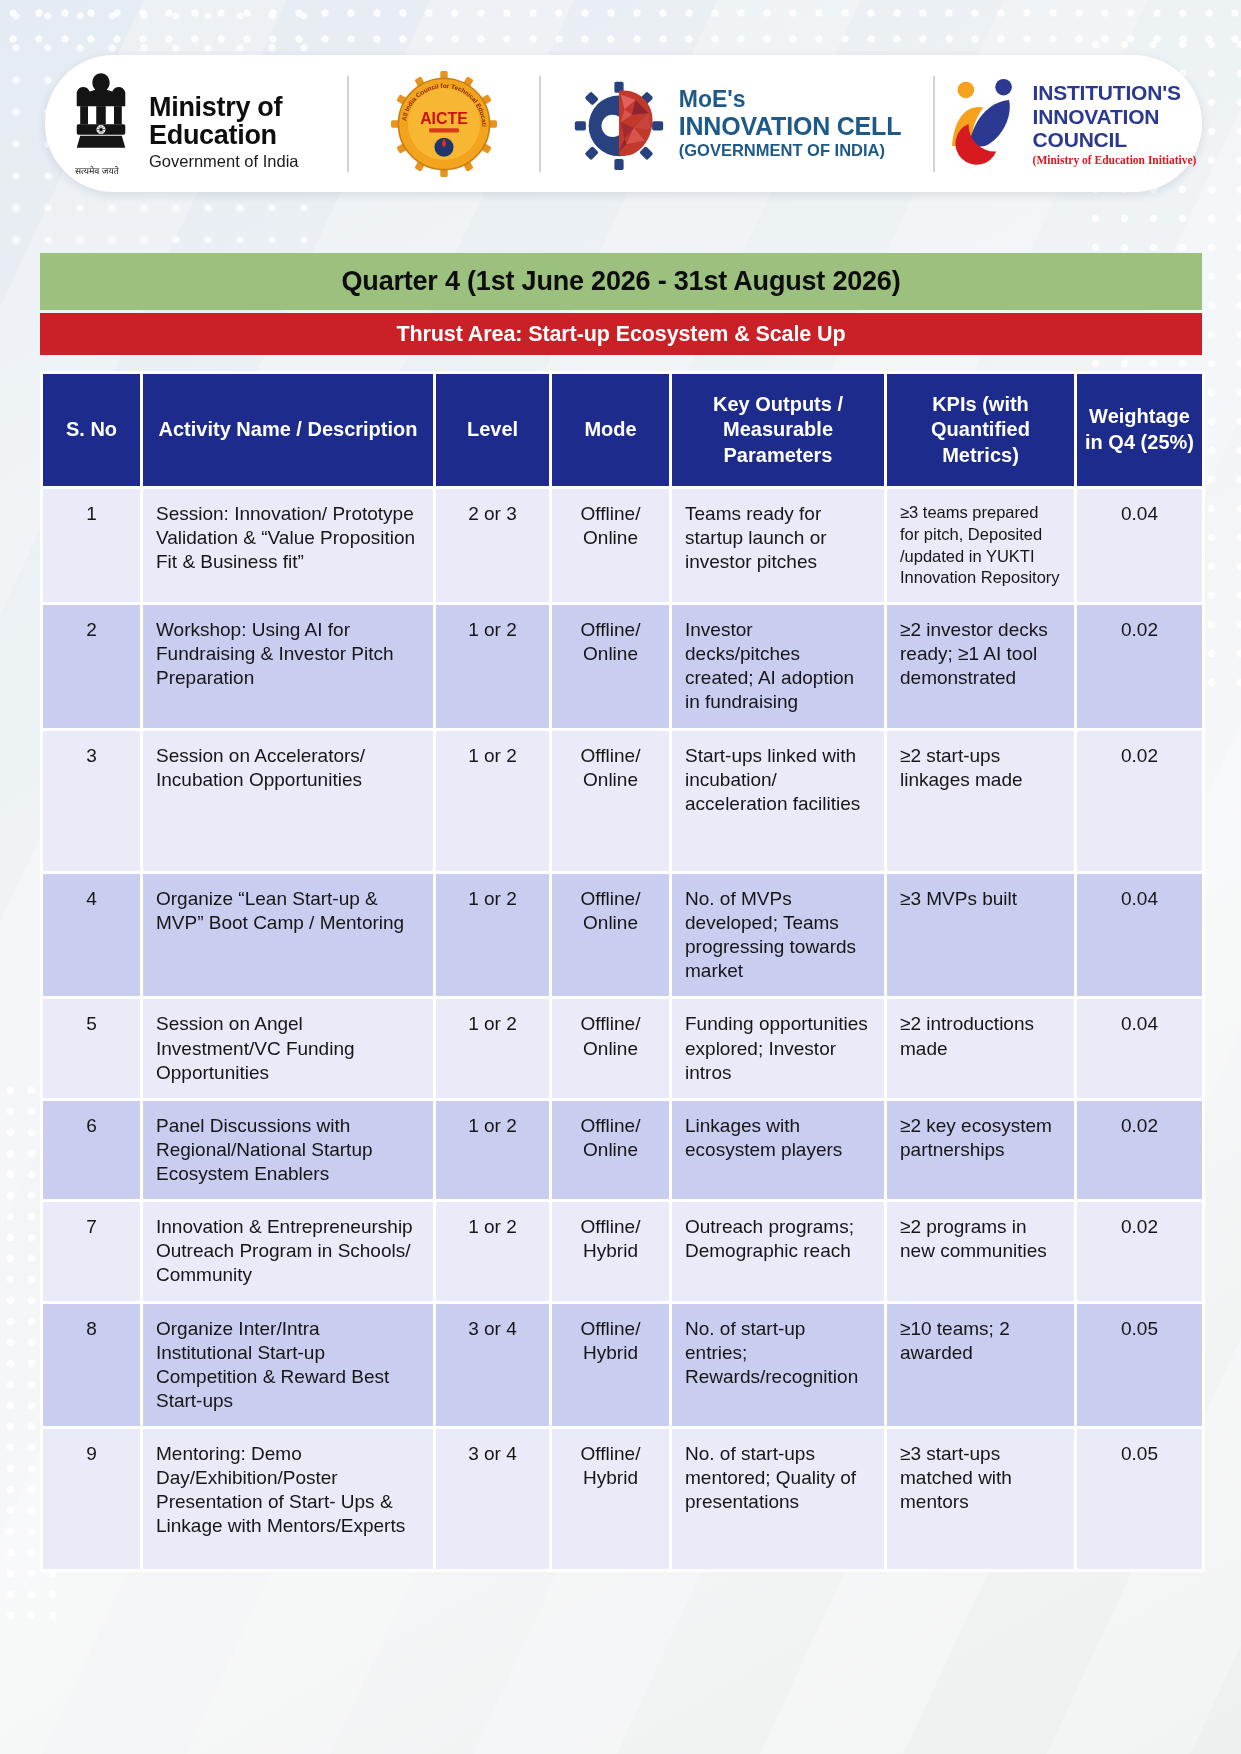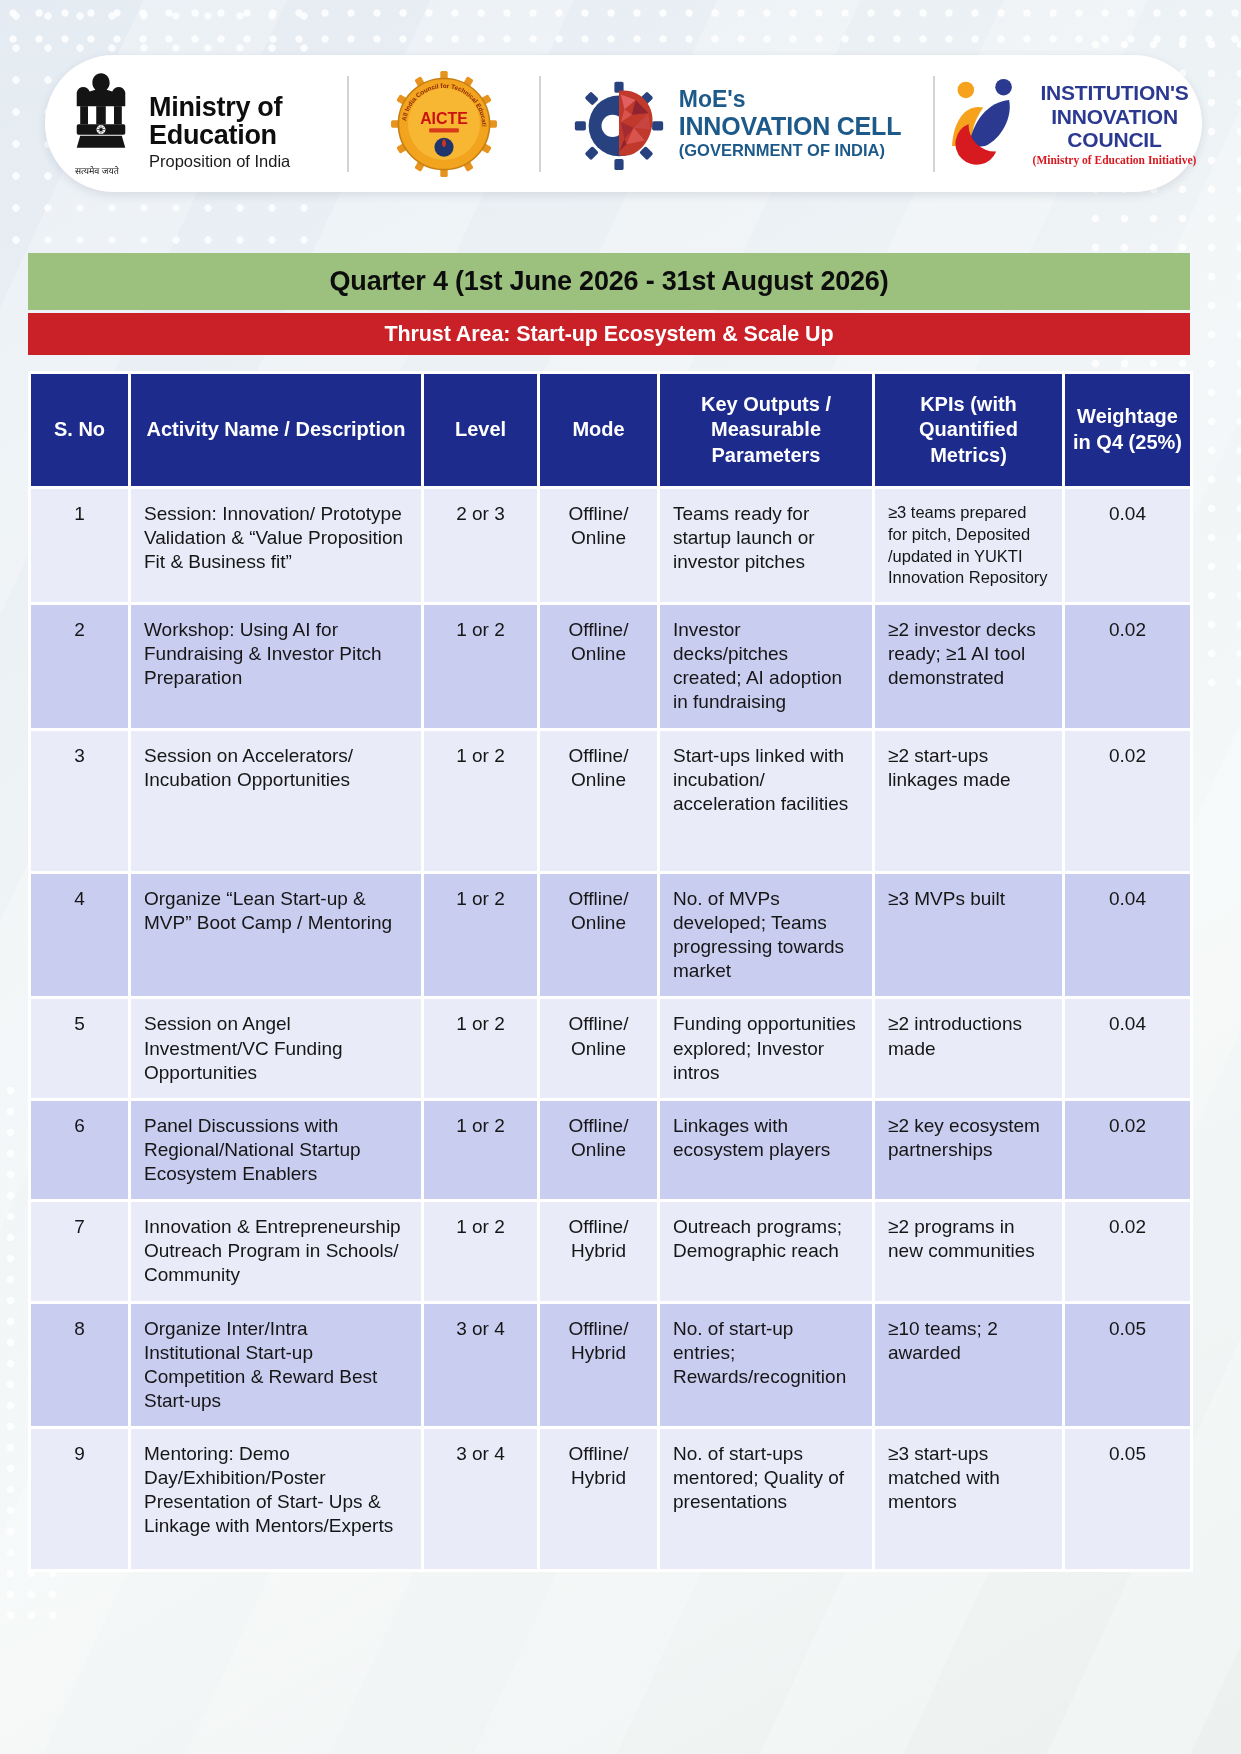--- a/index.html
+++ b/index.html
@@ -37,27 +37,27 @@
   .moe-sub{font-size:16.5px;color:#1a1a1a;margin-top:3px;}
   
   .sec-aicte{width:190px;justify-content:center;}
   
   .sec-mic{width:392px;justify-content:center;gap:14px;}
   .mic-text{display:flex;flex-direction:column;color:var(--mic-blue,#1d5a8a);}
   .mic-l1{font-size:23px;font-weight:800;line-height:1.1;}
   .mic-l2{font-size:25px;font-weight:800;line-height:1.15;letter-spacing:-.2px;}
   .mic-l3{font-size:16.5px;font-weight:700;line-height:1.2;}
   
-  .sec-iic{flex:1;justify-content:center;text-align:center;}
+  .sec-iic{flex:1;justify-content:center;}
   .iic-text{display:flex;flex-direction:column;}
   .iic-main{font-size:21px;font-weight:800;color:var(--iic-navy,#2b3990);line-height:1.12;letter-spacing:-.2px;}
   .iic-sub{font-size:11.5px;font-weight:700;color:var(--iic-red,#d71920);margin-top:2px;font-family:Liberation Serif, serif;}
 
   
-  .content{position:absolute;left:28px;top:253px;width:1162px;z-index:1;}
+  .content{position:absolute;left:40px;top:253px;width:1162px;z-index:1;}
   .quarter-banner{
     background:var(--green,#9cc17e);height:57px;display:flex;align-items:center;justify-content:center;
     font-size:27px;font-weight:800;color:#0d0d0d;margin-bottom:3px;letter-spacing:-.2px;
   }
   .thrust-banner{
     background:var(--red,#c92127);height:42px;display:flex;align-items:center;justify-content:center;
     font-size:21.5px;font-weight:800;color:#ffffff;margin-bottom:16px;letter-spacing:-.1px;
   }
   table{width:100%;border-collapse:collapse;table-layout:fixed;border:3px solid #fff;background:#fff;}
   col.c-sno{width:100px;} col.c-activity{width:293px;} col.c-level{width:116px;}
@@ -108,21 +108,21 @@
           <line x1="33.4" y1="63.6" x2="26.6" y2="70.4"></line>
         </g>
       </svg>
       <div class="emblem-caption">सत्यमेव जयते</div>
     </div>
     <div class="moe-text">
       <div class="moe-title">
         <span style="display:block">Ministry of</span>
         <span style="display:block">Education</span>
       </div>
-      <div class="moe-sub">Proposition of India</div>
+      <div class="moe-sub">Government of India</div>
     </div>
   </section>
 
   <div class="divider"></div>
 
   <section class="logo-block sec-aicte">
     <svg width="106" height="106" viewBox="0 0 100 100">
       <defs>
         <path id="ringpath" d="M 14,52 a 36,36 0 0 1 72,0"></path>
       </defs>

